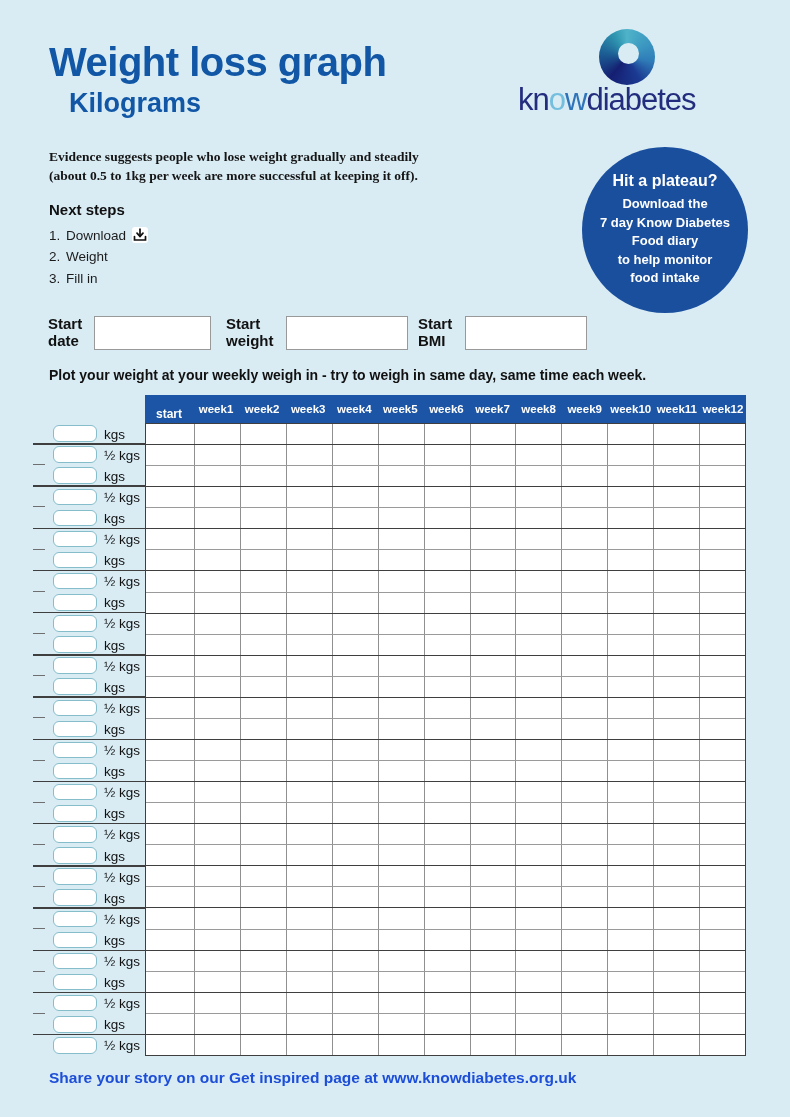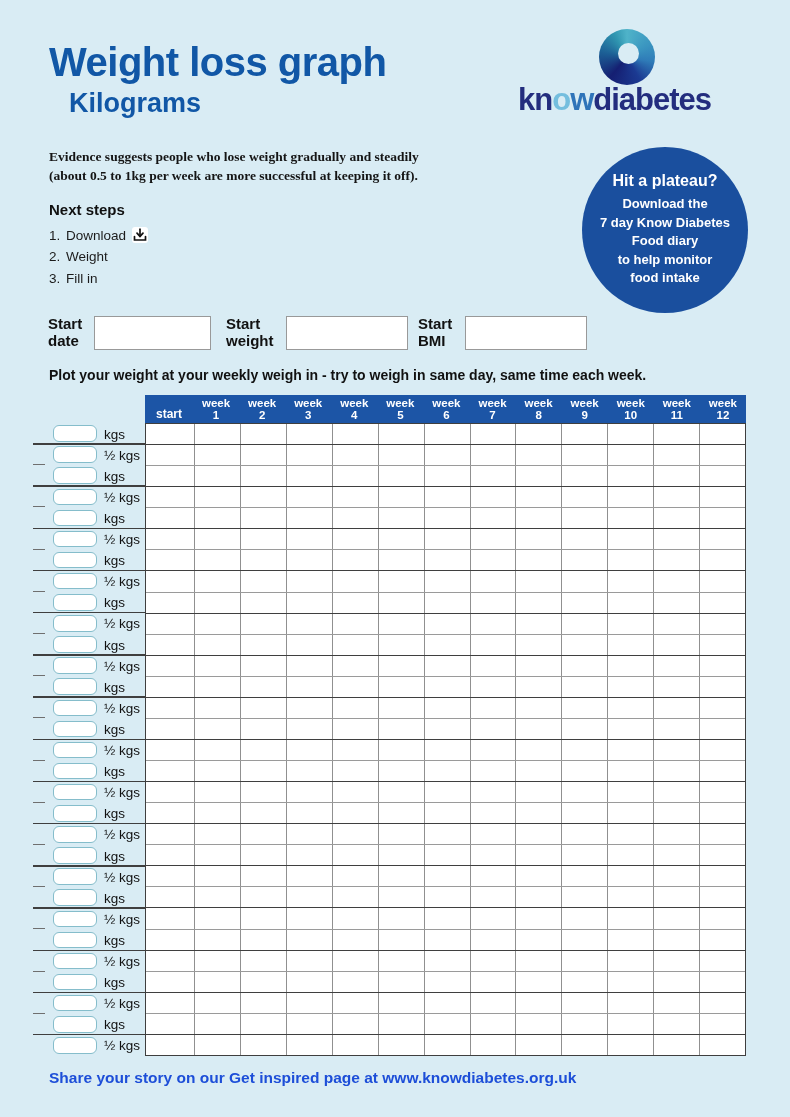--- a/index.html
+++ b/index.html
@@ -7,21 +7,21 @@
   #canvas{position:relative;width:790px;height:1117px;background:#d9ecf4;overflow:hidden;margin:0 auto;}
 
   
   .title{position:absolute;left:49px;top:40px;font-size:40px;font-weight:bold;color:#1157a6;letter-spacing:-0.5px;}
   .subtitle{position:absolute;left:49px;top:88px;font-size:27px;font-weight:bold;color:#1157a6;margin-left:20px;}
 
   
   .logo-mark{position:absolute;left:599px;top:29px;width:56px;height:56px;border-radius:50%;
     background:conic-gradient(from 0deg,#4fb3c9 0deg,#3a95c0 60deg,#2f7cb8 100deg,#1b3a92 150deg,#151f72 220deg,#1c5f95 280deg,#2f95b0 330deg,#4fb3c9 360deg);}
   .logo-hole{position:absolute;left:19px;top:14px;width:21px;height:21px;border-radius:50%;background:#d9ecf4;}
-  .logo-text{position:absolute;left:518px;top:82px;font-size:31px;font-weight:bold;color:#232d7e;letter-spacing:-1px;white-space:nowrap;}
+  .logo-text{position:absolute;left:518px;top:82px;font-size:31px;font-weight:normal;color:#232d7e;letter-spacing:-1px;white-space:nowrap;}
   .logo-text .lo{color:#74bede;}
   .logo-text .lw{color:#2f74b9;}
 
   
   .intro{position:absolute;left:49px;top:147px;font-size:13.5px;font-weight:bold;color:#151515;line-height:19px;font-family:Liberation Serif, serif;}
 
   .next-heading{position:absolute;left:49px;top:201px;font-size:15px;font-weight:bold;color:#111;}
   .step{position:absolute;left:49px;font-size:13.5px;color:#1b1b1b;}
   .step .num{display:inline-block;width:17px;}
   .dl-icon{display:inline-block;width:16px;height:16px;background:#fff;border-radius:3px;margin-left:6px;vertical-align:-3px;}
@@ -35,21 +35,21 @@
 
   
   .sf-label{position:absolute;font-size:15px;font-weight:bold;color:#111;line-height:17px;}
   .sf-box{position:absolute;width:117px;height:34px;background:#fff;border:1px solid #999;box-sizing:border-box;}
 
   .instruction{position:absolute;left:49px;top:367px;font-size:14px;font-weight:bold;color:#111;}
 
   
   .tbl-header{position:absolute;left:145px;top:395px;width:601px;height:28px;background:#1c55a6;display:flex;box-sizing:border-box;}
   .h-start{flex:0 0 48px;display:flex;align-items:flex-end;justify-content:center;color:#fff;font-size:12px;font-weight:bold;padding-bottom:2px;box-sizing:border-box;}
-  .h-week{flex:1;display:flex;flex-direction:column;align-items:center;justify-content:center;color:#fff;font-size:11.5px;font-weight:bold;line-height:12.5px;}
+  .h-week{flex:1;display:flex;flex-direction:row;align-items:center;justify-content:center;color:#fff;font-size:11.5px;font-weight:bold;line-height:12.5px;}
   .grid-body{position:absolute;left:145px;top:423px;width:601px;height:633px;background:#fff;border:1.5px solid #3f3f3f;box-sizing:border-box;display:flex;flex-direction:column;}
   .g-row{flex:1;display:flex;border-bottom:1px solid #9a9a9a;}
   .g-row.kg{border-bottom:1.5px solid #3f3f3f;}
   .g-row.last{border-bottom:none;}
   .g-cell{flex:1;border-right:1px solid #909090;}
   .g-cell.c0{flex:0 0 48px;}
   .g-cell.clast{border-right:none;}
 
   
   .w-box{position:absolute;left:53px;width:44px;height:16.5px;background:#fff;border:1.6px solid #85bdcb;border-radius:6px;box-sizing:border-box;}

